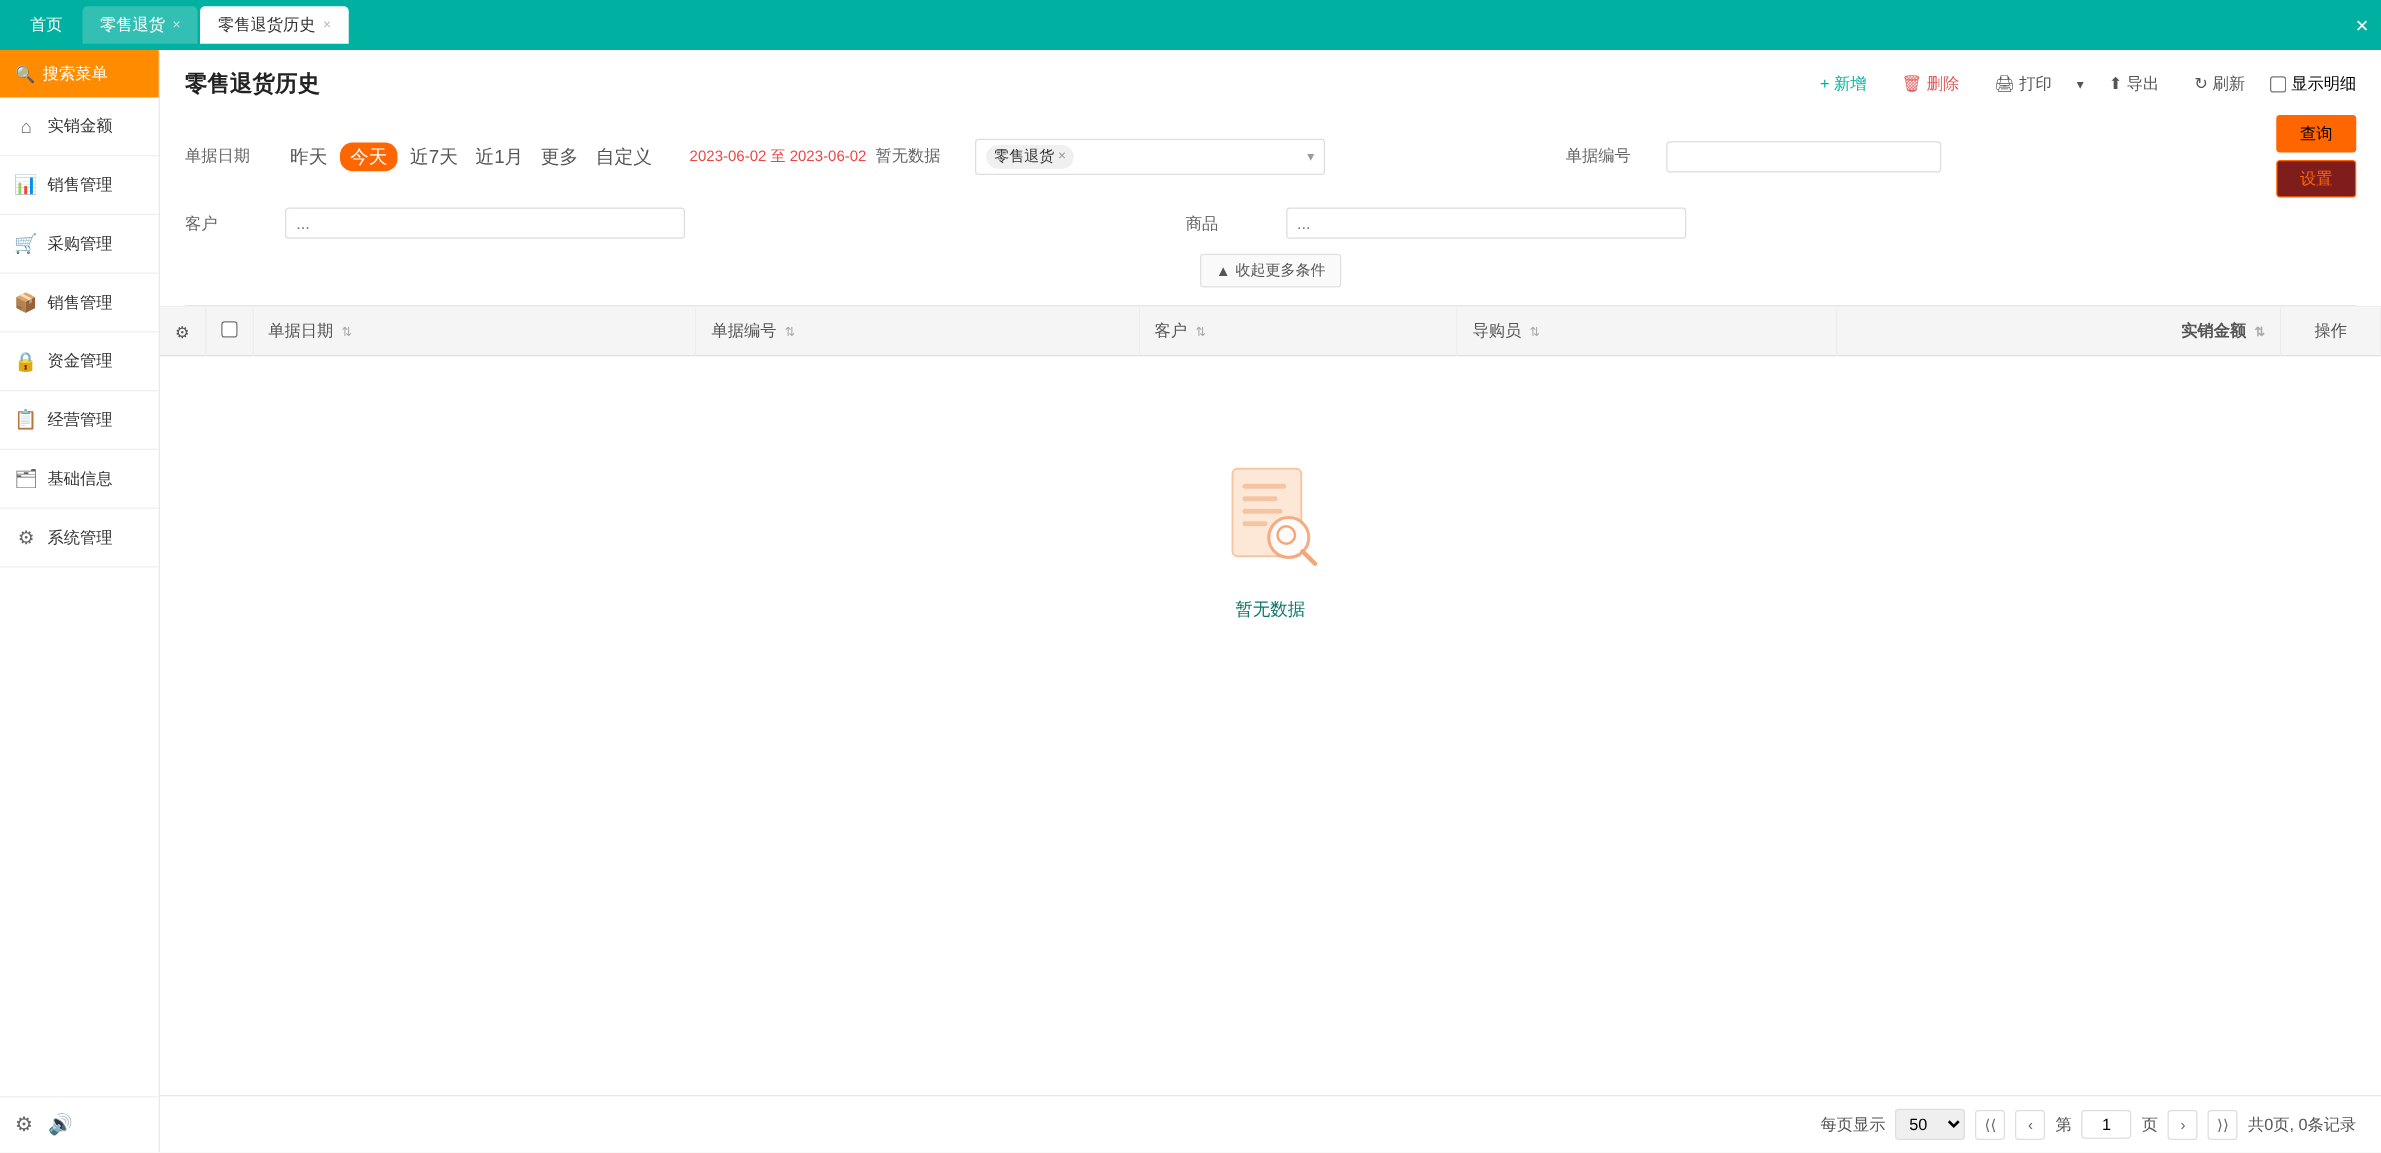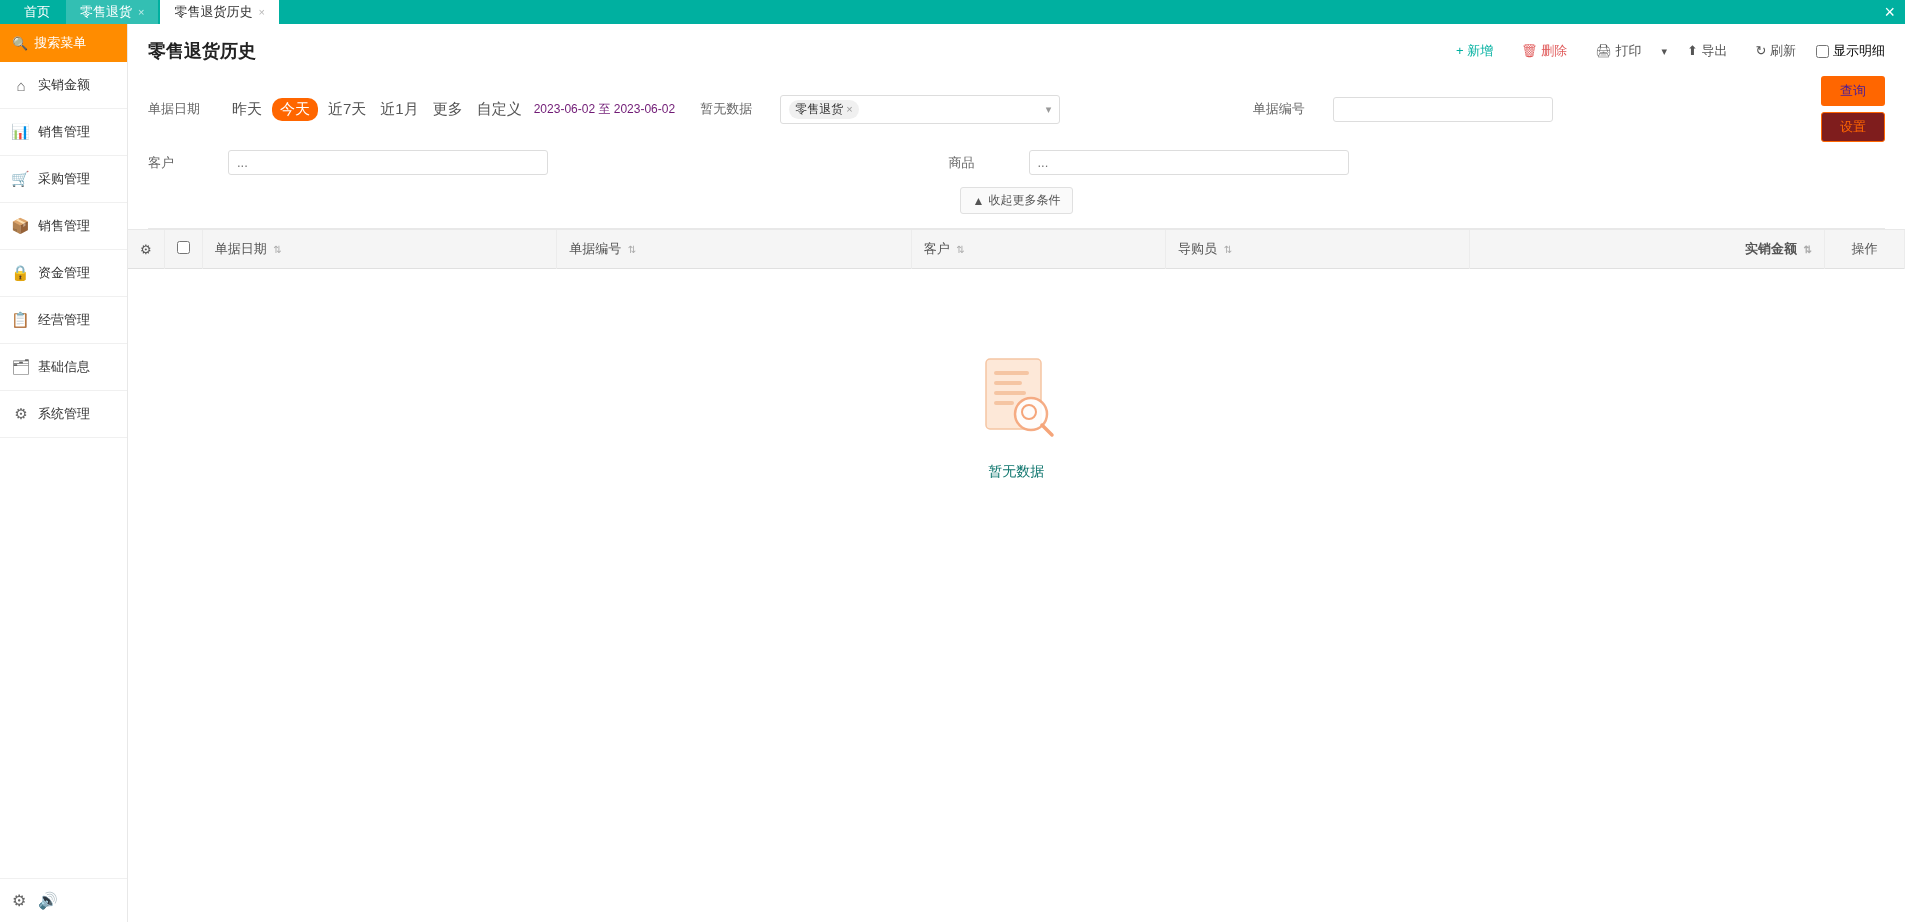--- a/index.html
+++ b/index.html
@@ -3,21 +3,21 @@
   <meta charset="utf-8">
   <style>
     * { box-sizing: border-box; margin: 0; padding: 0; }
     body { font-family: 'Microsoft YaHei', Arial, sans-serif; font-size: 13px; background: #f5f5f5; display: flex; flex-direction: column; height: 922px; overflow: hidden; }
 
     
     .tab-bar {
       background: #00b0a0;
       display: flex;
       align-items: center;
-      height: 24px;
+      height: 40px;
       padding: 0 10px;
       flex-shrink: 0;
     }
     .tab-bar .tab {
       display: flex;
       align-items: center;
       padding: 0 14px;
       height: 30px;
       border-radius: 4px 4px 0 0;
       color: #fff;
@@ -150,21 +150,21 @@
       font-size: 13px;
       color: #555;
       cursor: pointer;
       padding: 4px 8px;
       border-radius: 3px;
     }
     .action-btn.new { color: #00b0a0; }
     .action-btn.delete { color: #e05a5a; }
     .btn-primary {
       background: #ff6600;
-      color: #4c1d95;
+      color: #000000;
       border: none;
       padding: 6px 18px;
       border-radius: 3px;
       cursor: pointer;
       font-size: 13px;
     }
     .btn-secondary {
       background: #7f1d1d;
       color: #ff6600;
       border: 1px solid #ff6600;
@@ -203,22 +203,22 @@
       border-radius: 3px;
     }
     .date-option.active {
       background: #ff6600;
       color: #fff;
       border-radius: 10px;
       padding: 2px 8px;
     }
     .date-range {
       font-size: 12px;
-      color: #701a75;
-      margin-left: 2px;
+      color: #ef4444;
+      margin-left: 20px;
     }
     .filter-input {
       border: 1px solid #ddd;
       border-radius: 3px;
       padding: 4px 8px;
       font-size: 13px;
       color: #333;
       min-width: 180px;
       outline: none;
       background: #fff;
@@ -596,14 +596,31 @@
                   <circle cx="63" cy="63" r="7" fill="none" stroke="#f5a57a" stroke-width="2"></circle>
                 </svg>
                 <span class="empty-text">暂无数据</span>
               </div>
             </td>
           </tr>
         </tbody>
       </table>
     </div>
 
+    <div class="pagination-bar">
+      <span>每页显示</span>
+      <select>
+        <option>10</option>
+        <option>20</option>
+        <option selected="">50</option>
+        <option>100</option>
+      </select>
+      <div class="page-nav-btn">⟨⟨</div>
+      <div class="page-nav-btn">‹</div>
+      <span>第</span>
+      <input type="text" value="1" style="">
+      <span>页</span>
+      <div class="page-nav-btn">›</div>
+      <div class="page-nav-btn">⟩⟩</div>
+      <span>共0页, 0条记录</span>
+    </div>
   </div>
 </div>
 
 </body></html>

